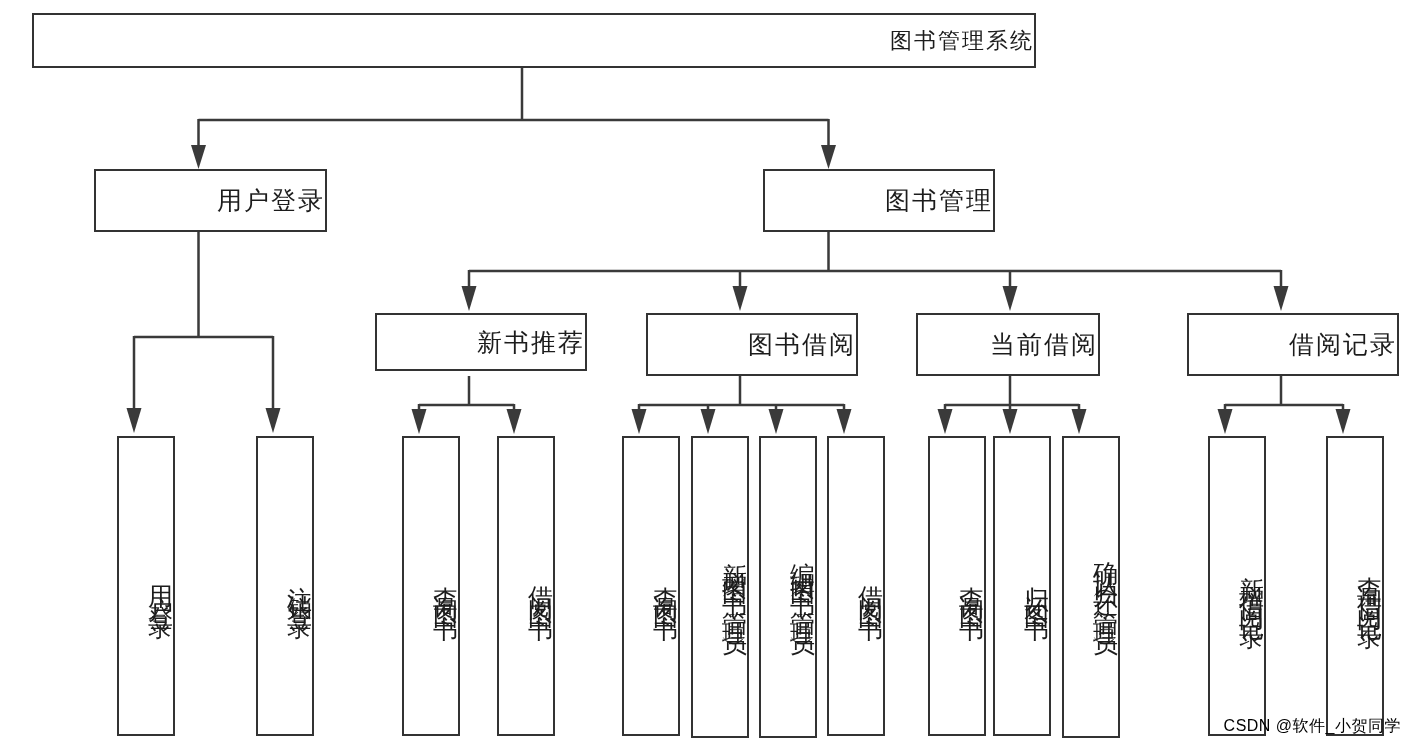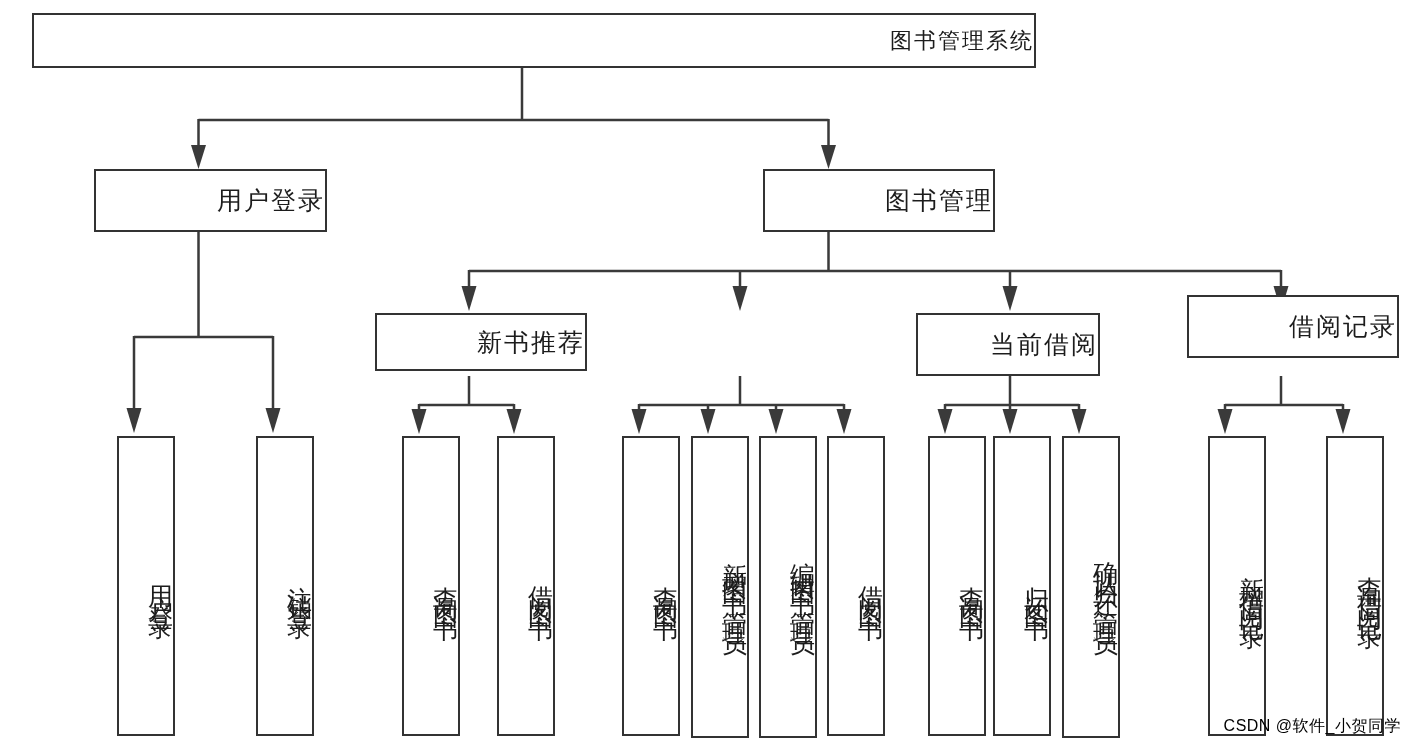--- a/index.html
+++ b/index.html
@@ -118,24 +118,27 @@
   <div class="box" style="left:82px;top:169px;width:233px;height:63px">
     <span class="lbl">用户登录</span>
   </div>
   <div class="box" style="left:751px;top:169px;width:232px;height:63px">
     <span class="lbl">图书管理</span>
   </div>
 
   <div class="box" style="left:363px;top:313px;width:212px;height:58px">
     <span class="lbl">新书推荐</span>
   </div>
+  <div class="box" style="left:634px;top:313px;width:212px;height:63px">
+    <span class="lbl">图书借阅</span>
+  </div>
   <div class="box" style="left:904px;top:313px;width:184px;height:63px">
     <span class="lbl">当前借阅</span>
   </div>
-  <div class="box" style="left:1175px;top:295px;width:212px;height:63px">
+  <div class="box" style="left:1175px;top:313px;width:212px;height:63px">
     <span class="lbl">借阅记录</span>
   </div>
 
   <div class="box vert" style="left:105px;top:436px;width:58px;height:300px">
     <span class="lbl">用户登录</span>
   </div>
   <div class="box vert" style="left:244px;top:436px;width:58px;height:300px">
     <span class="lbl">注销登录</span>
   </div>
   <div class="box vert" style="left:390px;top:436px;width:58px;height:300px">

